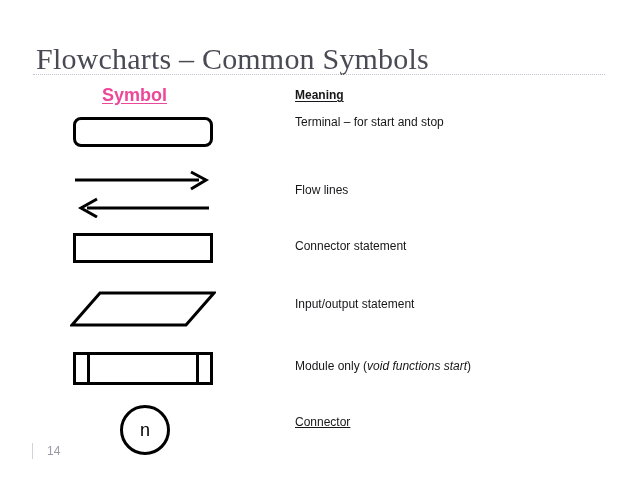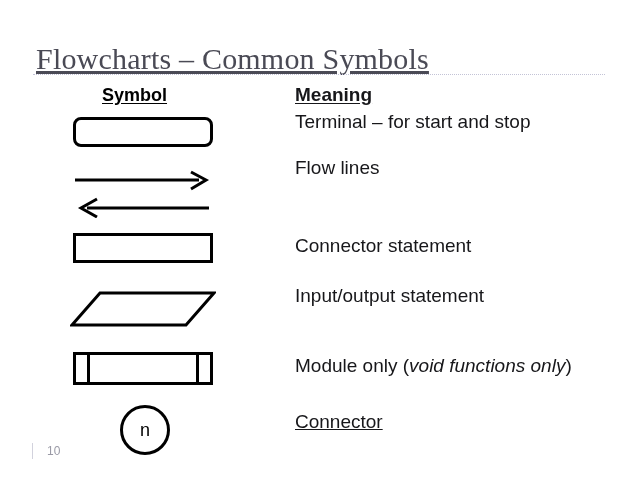--- a/index.html
+++ b/index.html
@@ -26,59 +26,58 @@
   .slide-title {
     position: absolute;
     left: 36px;
     top: 43px;
     font-family: "Liberation Serif", serif;
     font-size: 30px;
     line-height: 32px;
     letter-spacing: 0.2px;
     color: #4a4a55;
     white-space: nowrap;
-    text-decoration: underline;
   }
   .title-rule {
     position: absolute;
     left: 33px;
     top: 74px;
     width: 572px;
     height: 1px;
     border-top: 1px dotted #c3c3d6;
   }
 
   
   .col-header {
     position: absolute;
     font-size: 18px;
     font-weight: bold;
-    color: #000000;
+    color: #ec4899;
     text-decoration: underline;
     text-underline-offset: 2px;
     white-space: nowrap;
   }
   .col-header.symbol  { left: 102px; top: 85px; }
   .col-header.meaning { left: 295px; top: 85px; }
 
   
   .meaning {
     position: absolute;
     left: 295px;
-    font-size: 19px;
+    font-size: 12px;
     line-height: 20px;
     color: #17171a;
     white-space: nowrap;
   }
   .meaning em { font-style: italic; }
 
   .m-terminal  { top: 112px; text-align: center; }
-  .m-flow      { top: 158px; }
+  .m-flow      { top: 180px; }
   .m-assign    { top: 236px; }
-  .m-io        { top: 286px; }
+  .m-io        { top: 294px; }
   .m-module    { top: 356px; }
   .m-connector { top: 412px; text-decoration: underline; }
 
   
   .sym { position: absolute; }
 
   
   .sym-terminal {
     left: 73px;
     top: 117px;
@@ -205,23 +204,23 @@
     <svg width="146" height="36" viewBox="0 0 146 36">
       <polygon points="30,2 144,2 116,34 2,34" fill="#ffffff" stroke="#000" stroke-width="3" stroke-linejoin="miter"></polygon>
     </svg>
   </div>
   <div class="meaning m-io">Input/output statement</div>
 
   <div class="sym sym-module">
     <span class="bar left"></span>
     <span class="bar right"></span>
   </div>
-  <div class="meaning m-module"><span>Module only (</span><em>void functions only</em><span>)</span></div>
+  <div class="meaning m-module"><span>Module only (</span><em>void functions start</em><span>)</span></div>
 
   <div class="sym sym-connector">
     <span class="conn-label">n</span>
   </div>
   <div class="meaning m-connector">Connector</div>
 
   <div class="page-tick"></div>
-  <div class="page-number">10</div>
+  <div class="page-number">14</div>
 
 </div>
 
 </body></html>

